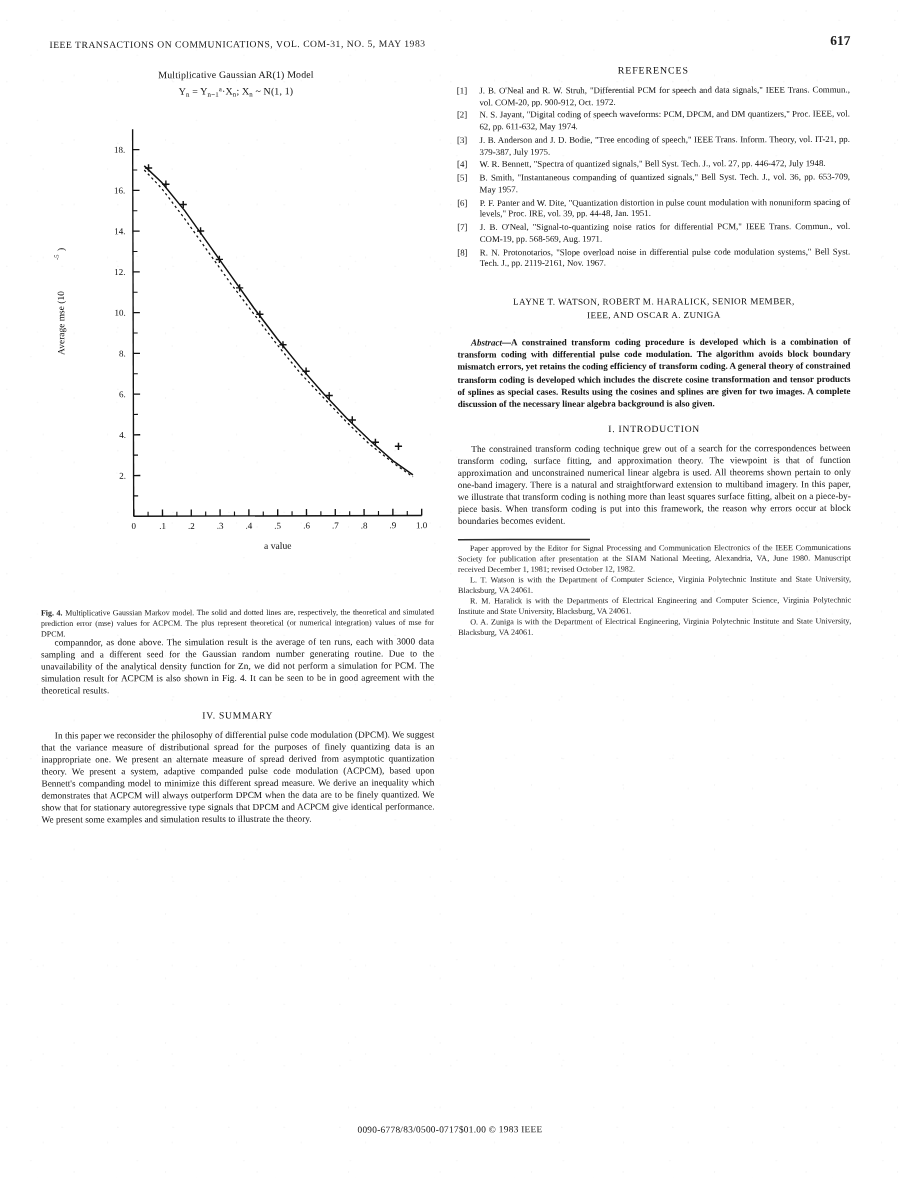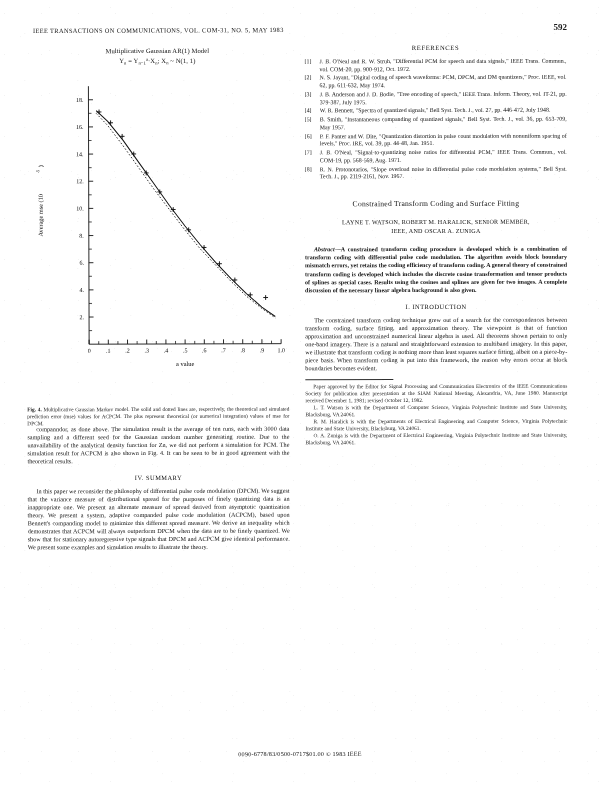--- a/index.html
+++ b/index.html
@@ -200,21 +200,21 @@
     transform: rotate(-0.15deg);
   }
 </style>
 </head>
 <body>
 
 <div id="page">
 
   <div class="runhead">
     <span>IEEE TRANSACTIONS ON COMMUNICATIONS, VOL. COM-31, NO. 5, MAY 1983</span>
-    <span class="folio">592</span>
+    <span class="folio">617</span>
   </div>
 
   <div class="col col-left">
 
     <div class="figure">
 
       <div class="figtitle">
         <span>Multiplicative Gaussian AR(1) Model</span><br>
         <span>
           Y<span class="sub">n</span> = Y<span class="sub">n−1</span><span class="sup">a</span>·X<span class="sub">n</span>;  X<span class="sub">n</span> ~ N(1, 1)
@@ -372,21 +372,20 @@
         <div class="ref"><span class="num">[3]</span><span>J. B. Anderson and J. D. Bodie, "Tree encoding of speech," IEEE Trans. Inform. Theory, vol. IT-21, pp. 379-387, July 1975.</span></div>
         <div class="ref"><span class="num">[4]</span><span>W. R. Bennett, "Spectra of quantized signals," Bell Syst. Tech. J., vol. 27, pp. 446-472, July 1948.</span></div>
         <div class="ref"><span class="num">[5]</span><span>B. Smith, "Instantaneous companding of quantized signals," Bell Syst. Tech. J., vol. 36, pp. 653-709, May 1957.</span></div>
         <div class="ref"><span class="num">[6]</span><span>P. F. Panter and W. Dite, "Quantization distortion in pulse count modulation with nonuniform spacing of levels," Proc. IRE, vol. 39, pp. 44-48, Jan. 1951.</span></div>
         <div class="ref"><span class="num">[7]</span><span>J. B. O'Neal, "Signal-to-quantizing noise ratios for differential PCM," IEEE Trans. Commun., vol. COM-19, pp. 568-569, Aug. 1971.</span></div>
         <div class="ref"><span class="num">[8]</span><span>R. N. Protonotarios, "Slope overload noise in differential pulse code modulation systems," Bell Syst. Tech. J., pp. 2119-2161, Nov. 1967.</span></div>
       </div>
 
     <div style="height:16px"></div>
 
-    <div class="arttitle">Constrained Transform Coding and Surface Fitting</div>
 
     <div class="authors">
       <span>LAYNE T. WATSON, ROBERT M. HARALICK, SENIOR MEMBER,</span><br>
       <span>IEEE, AND OSCAR A. ZUNIGA</span>
     </div>
 
     <p class="abstract"><span class="alead">Abstract—</span><span>A constrained transform coding procedure is developed which is a combination of transform coding with differential pulse code modulation. The algorithm avoids block boundary mismatch errors, yet retains the coding efficiency of transform coding. A general theory of constrained transform coding is developed which includes the discrete cosine transformation and tensor products of splines as special cases. Results using the cosines and splines are given for two images. A complete discussion of the necessary linear algebra background is also given.</span></p>
 
     <div class="sechead">I. INTRODUCTION</div>
 

